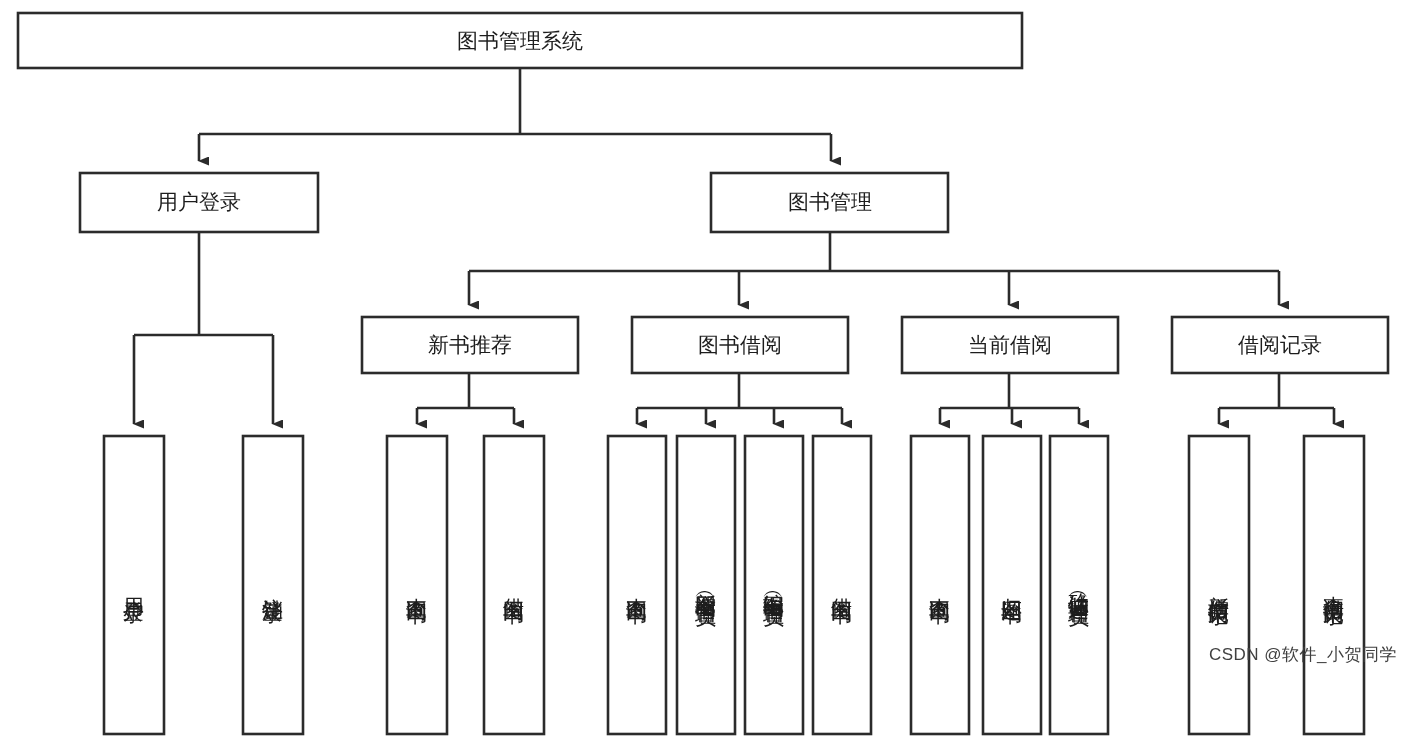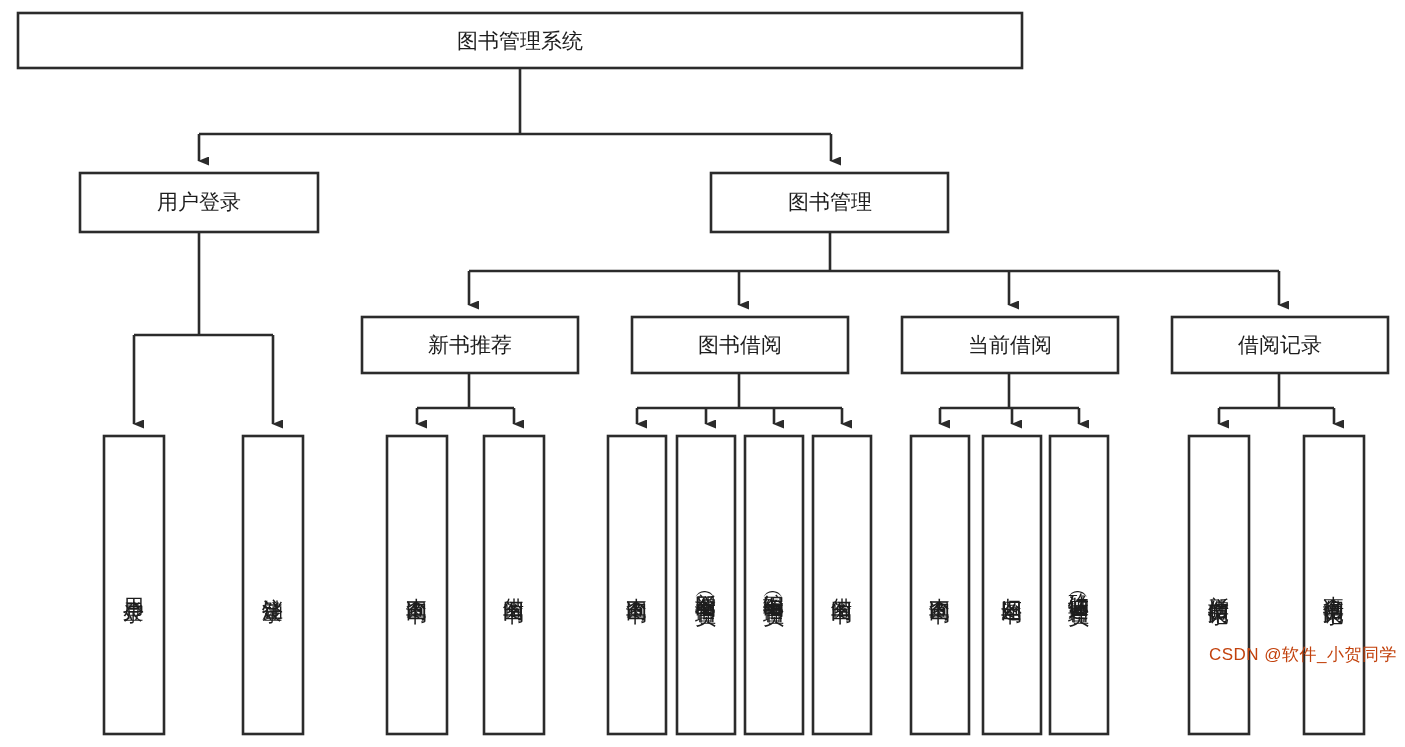--- a/index.html
+++ b/index.html
@@ -54,21 +54,21 @@
     letter-spacing: 2px;
     dominant-baseline: central;
     text-anchor: middle;
   }
   .watermark {
     position: absolute;
     right: 8px;
     bottom: 6px;
     font-family: "Liberation Sans", "DejaVu Sans", sans-serif;
     font-size: 17px;
-    color: #c2410c;
+    color: #404040;
     white-space: nowrap;
     letter-spacing: 0.5px;
     pointer-events: none;
     text-align: right;
   }
 </style>
 </head>
 <body>
 
 <div id="diagram-root">

